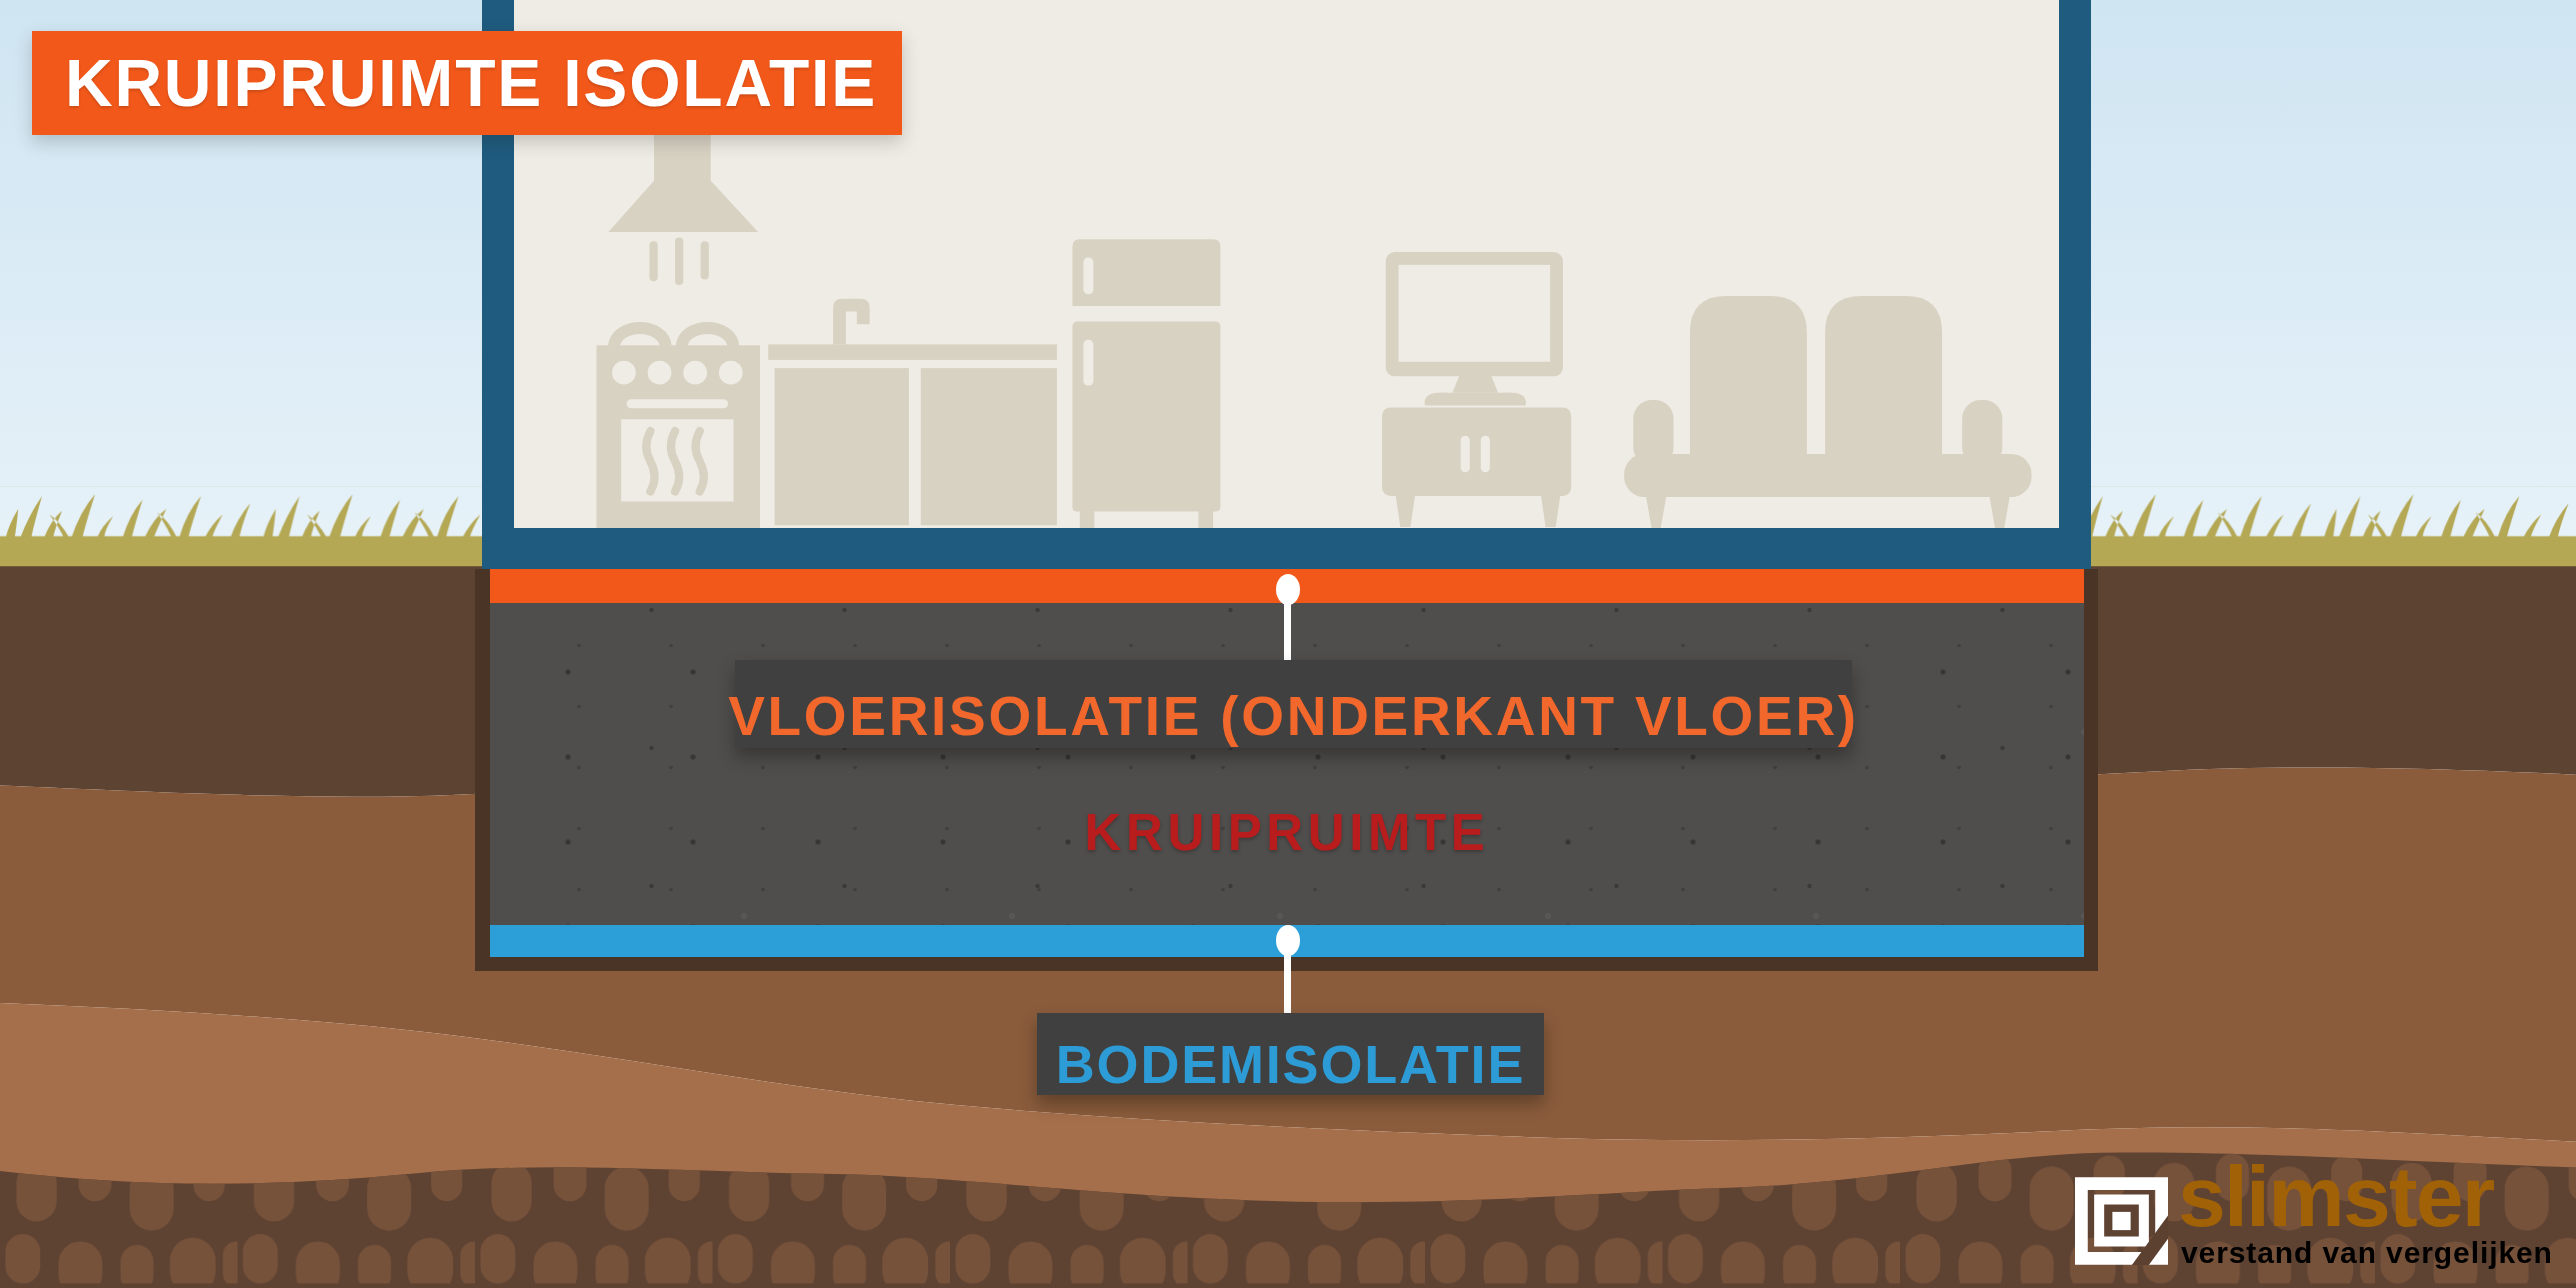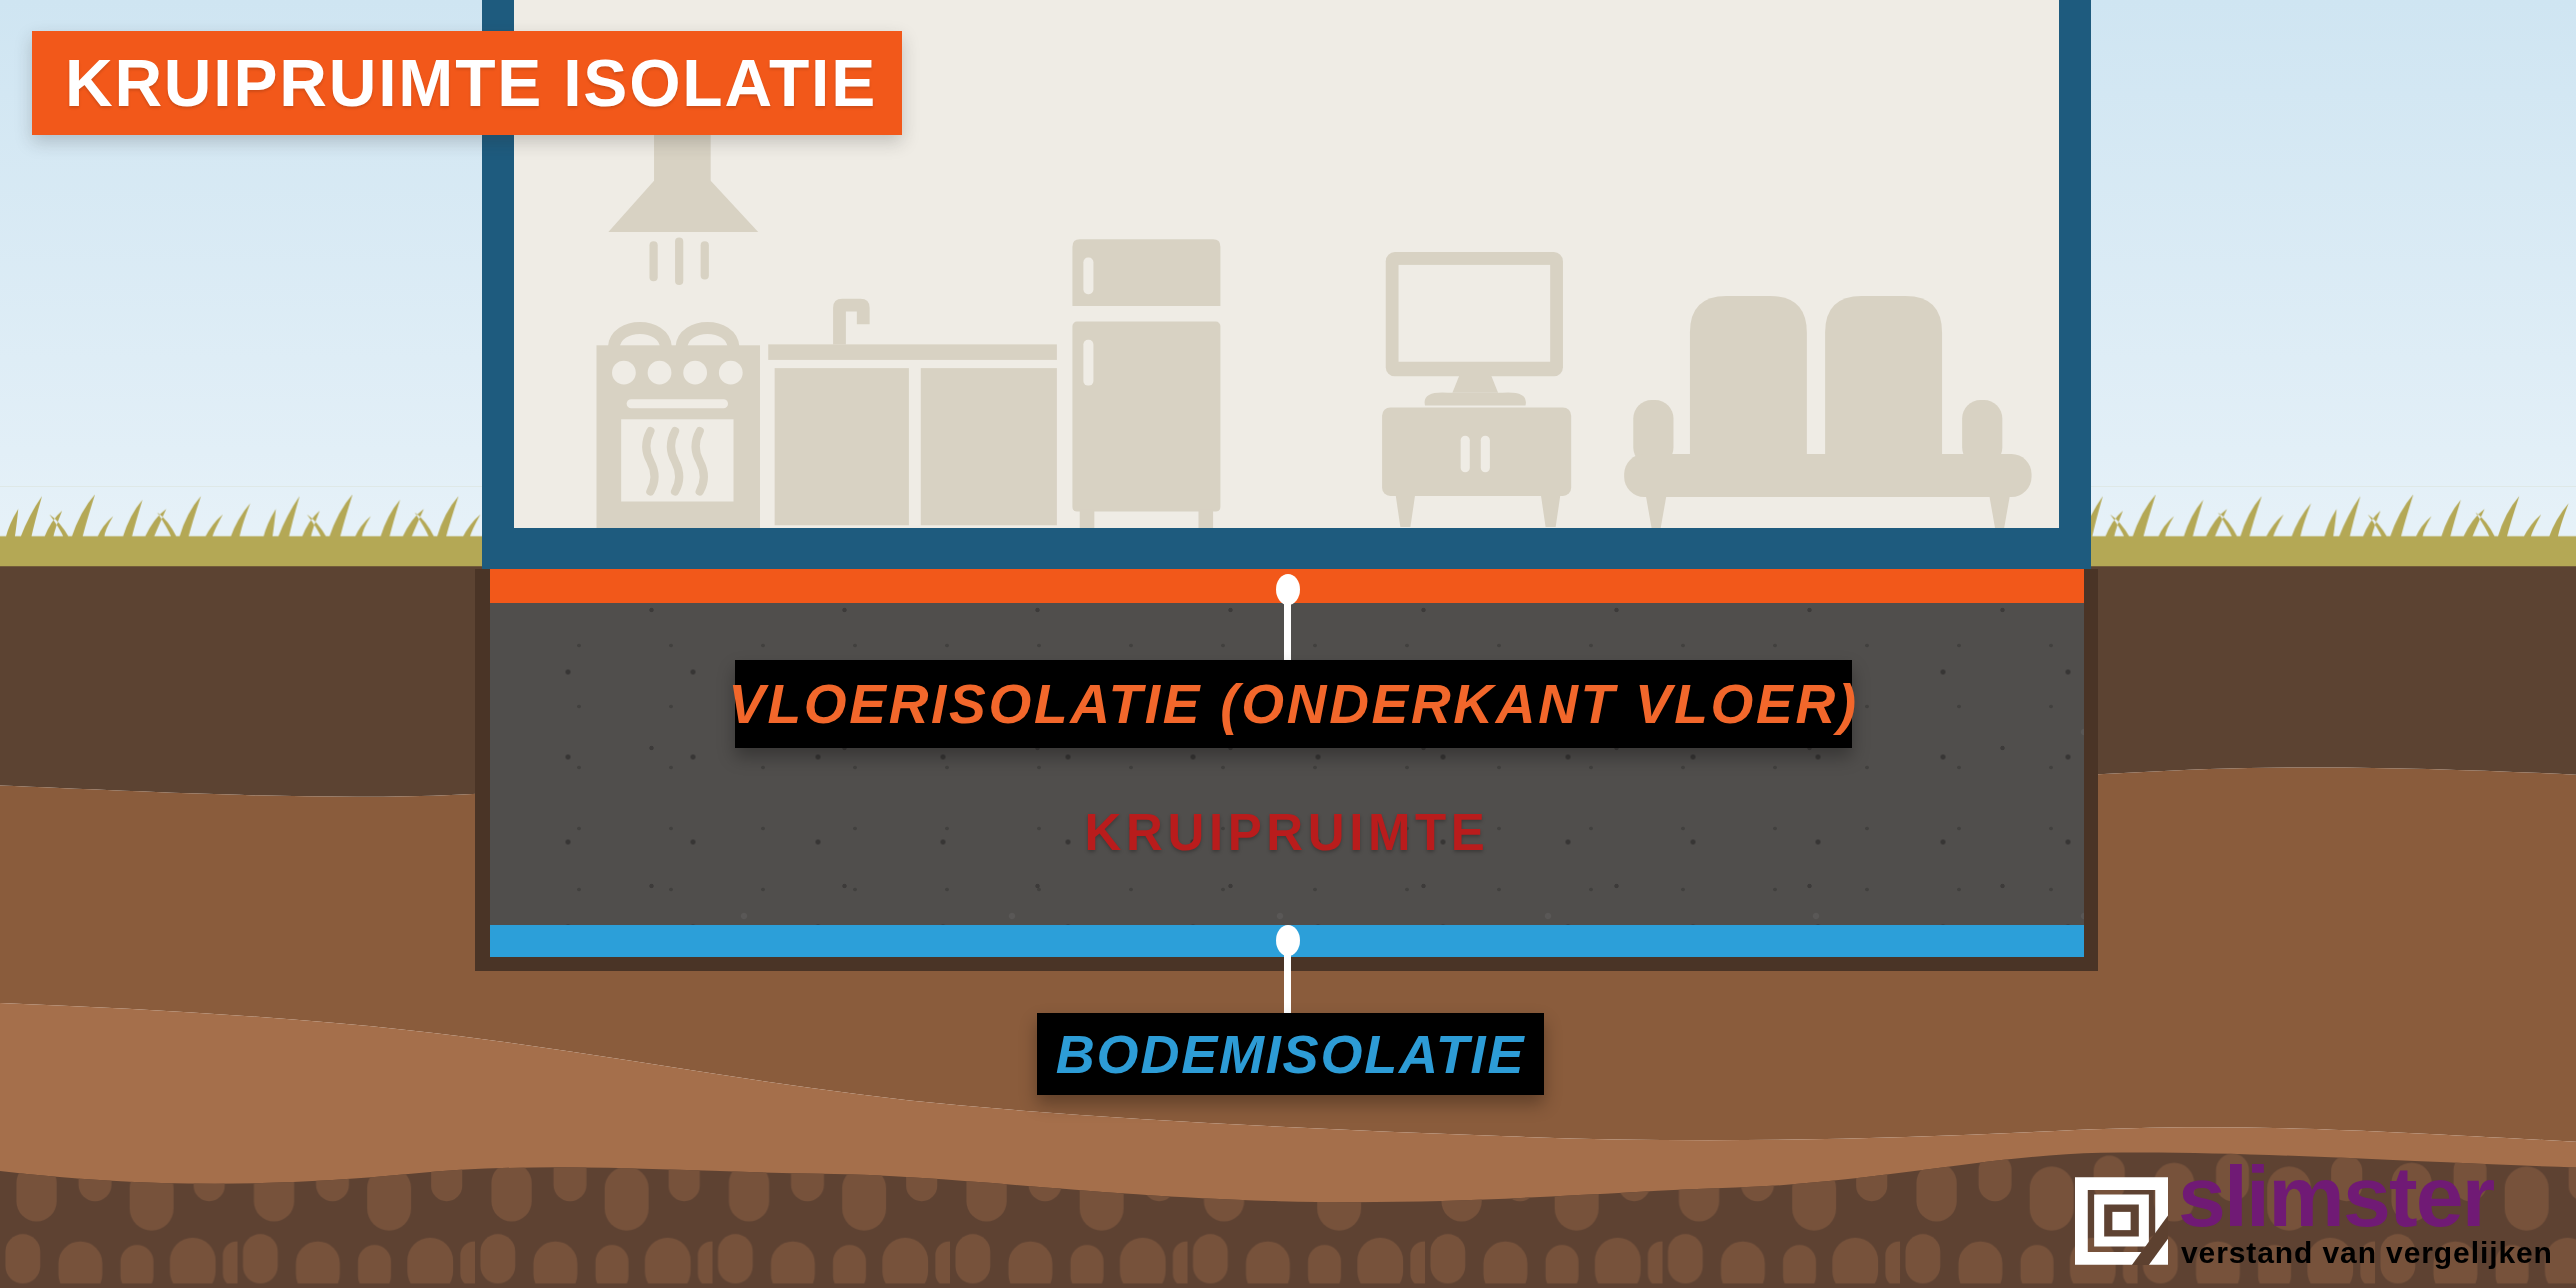--- a/index.html
+++ b/index.html
@@ -46,38 +46,37 @@
     margin-left:8px;
   }
   
   .stem{width:7.3px;background:#ffffff;}
   .stem.floor-stem{left:1284px;top:589px;height:77px;}
   .stem.bottom-stem{left:1284px;top:941px;height:77px;}
   .dot{width:24px;height:31px;border-radius:50%;background:#ffffff;}
   .dot.floor-dot{left:1276px;top:574px;}
   .dot.bottom-dot{left:1276px;top:925px;}
   .label-box{
-    background:#000000;display:flex;align-items:center;justify-content:center;
+    background:#404040;display:flex;align-items:flex-end;justify-content:center;
     box-shadow:0 9px 16.4px rgba(0,0,0,.30);
-    font-style:italic;
   }
   .label-box.floor-label{left:735px;top:660px;width:1117px;height:88px;}
   .label-box.floor-label span{color:#f2672b;font-size:55px;font-weight:bold;letter-spacing:2.7px;white-space:nowrap;}
   .label-box.bottom-label{left:1037px;top:1013px;width:507px;height:82px;}
   .label-box.bottom-label span{color:#2d9cd6;font-size:54px;font-weight:bold;letter-spacing:1.8px;white-space:nowrap;}
   .crawl-title{
     left:490px;top:802px;width:1594px;height:60px;
     display:flex;align-items:center;justify-content:center;
     color:#b91c1c;font-size:51px;font-weight:bold;letter-spacing:4.6px;
     text-shadow:0 1.8px 3.7px rgba(0,0,0,.25);
   }
   
   .logo-icon{left:2075px;top:1177px;width:93px;height:88px;}
   .logo-brand{
-    left:2178px;top:1153px;color:#701a75;font-size:86px;font-weight:bold;
+    left:2178px;top:1153px;color:#a16207;font-size:86px;font-weight:bold;
     letter-spacing:-1.8px;line-height:1;white-space:nowrap;
   }
   .logo-tagline{
     left:2181px;top:1236px;width:384px;text-align:justify;
     color:#000000;font-size:30px;font-weight:bold;letter-spacing:0.9px;white-space:nowrap;
   }
 </style>
 </head>
 <body>
 

